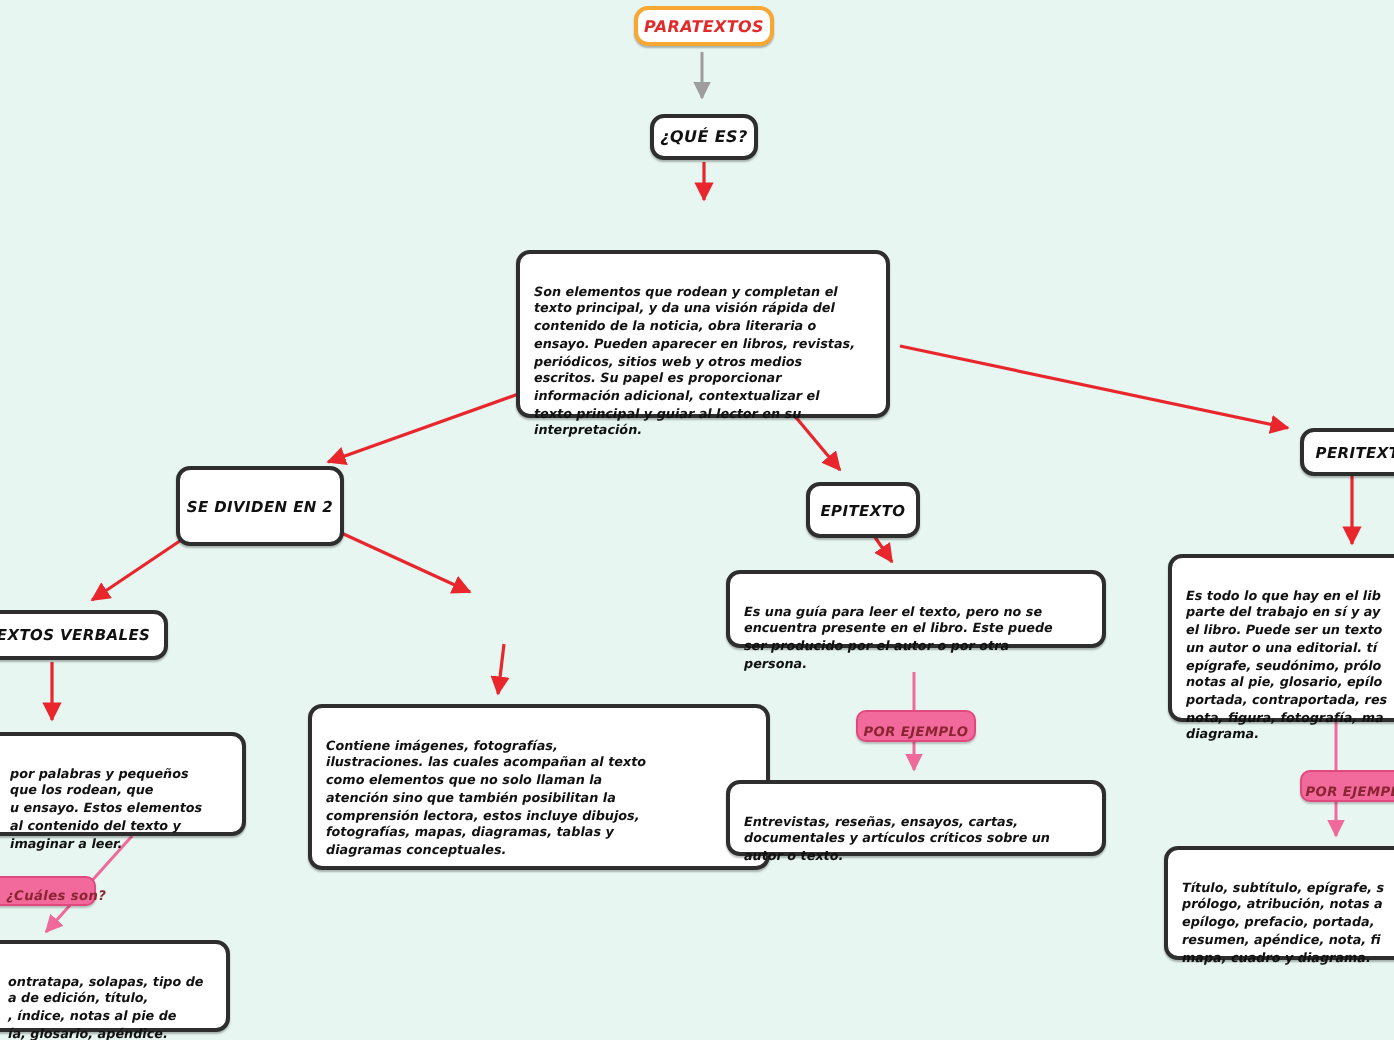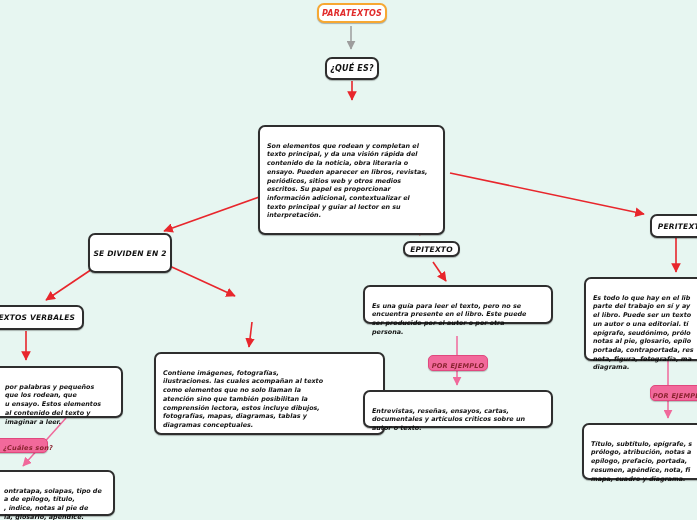--- a/index.html
+++ b/index.html
@@ -27,23 +27,23 @@
   .root-node{border-color:#f7a832;color:#e12b2b;font-size:8px;}
   .pink-node{
     background:#f2699b;border:1.5px solid #e0487e;border-radius:5px;
     color:#8a2430;font-size:6.6px;letter-spacing:0.2px;
     display:flex;align-items:flex-end;justify-content:center;white-space:nowrap;
     box-shadow:0 1px 1px rgba(0,0,0,0.22);
   }
   
   #n-root{left:317px;top:3px;width:70px;height:20px;}
   #n-que-es{left:325px;top:57px;width:54px;height:23px;font-size:8px;text-align:right;}
-  #n-definition{left:258px;top:125px;width:187px;height:110px;}
+  #n-definition{left:258px;top:125px;width:187px;height:84px;}
   #n-se-dividen{left:88px;top:233px;width:84px;height:40px;}
-  #n-epitexto{left:403px;top:241px;width:57px;height:16px;align-items:center;}
+  #n-epitexto{left:403px;top:241px;width:57px;height:28px;align-items:center;}
   #n-peritexto{left:650px;top:214px;width:64px;height:24px;}
   #n-verbales{left:-38px;top:305px;width:122px;height:25px;}
   #n-iconicos{left:195px;top:300px;width:112px;height:22px;}
   #n-verbales-desc{left:-55px;top:366px;width:178px;height:52px;padding-left:58px;}
   #n-iconicos-desc{left:154px;top:352px;width:231px;height:83px;}
   #n-epitexto-desc{left:363px;top:285px;width:190px;height:39px;}
   #n-por-ejemplo-1{left:428px;top:355px;width:60px;height:16px;}
   #n-epitexto-ex{left:363px;top:390px;width:190px;height:38px;}
   #n-peritexto-desc{left:584px;top:277px;width:170px;height:84px;}
   #n-por-ejemplo-2{left:650px;top:385px;width:58px;height:16px;}
@@ -180,18 +180,18 @@
 resumen, apéndice, nota, fi
 mapa, cuadro y diagrama.</span>
   </div>
 
   <div class="node pink-node" id="n-cuales-son">
     <span>¿Cuáles son?</span>
   </div>
 
   <div class="node text-node" id="n-verbales-ex">
     <span>ontratapa, solapas, tipo de
-a de epílogo, título,
+a de edición, título,
 , índice, notas al pie de
 ía, glosario, apéndice.</span>
   </div>
 
 </div>
 
 </body></html>

